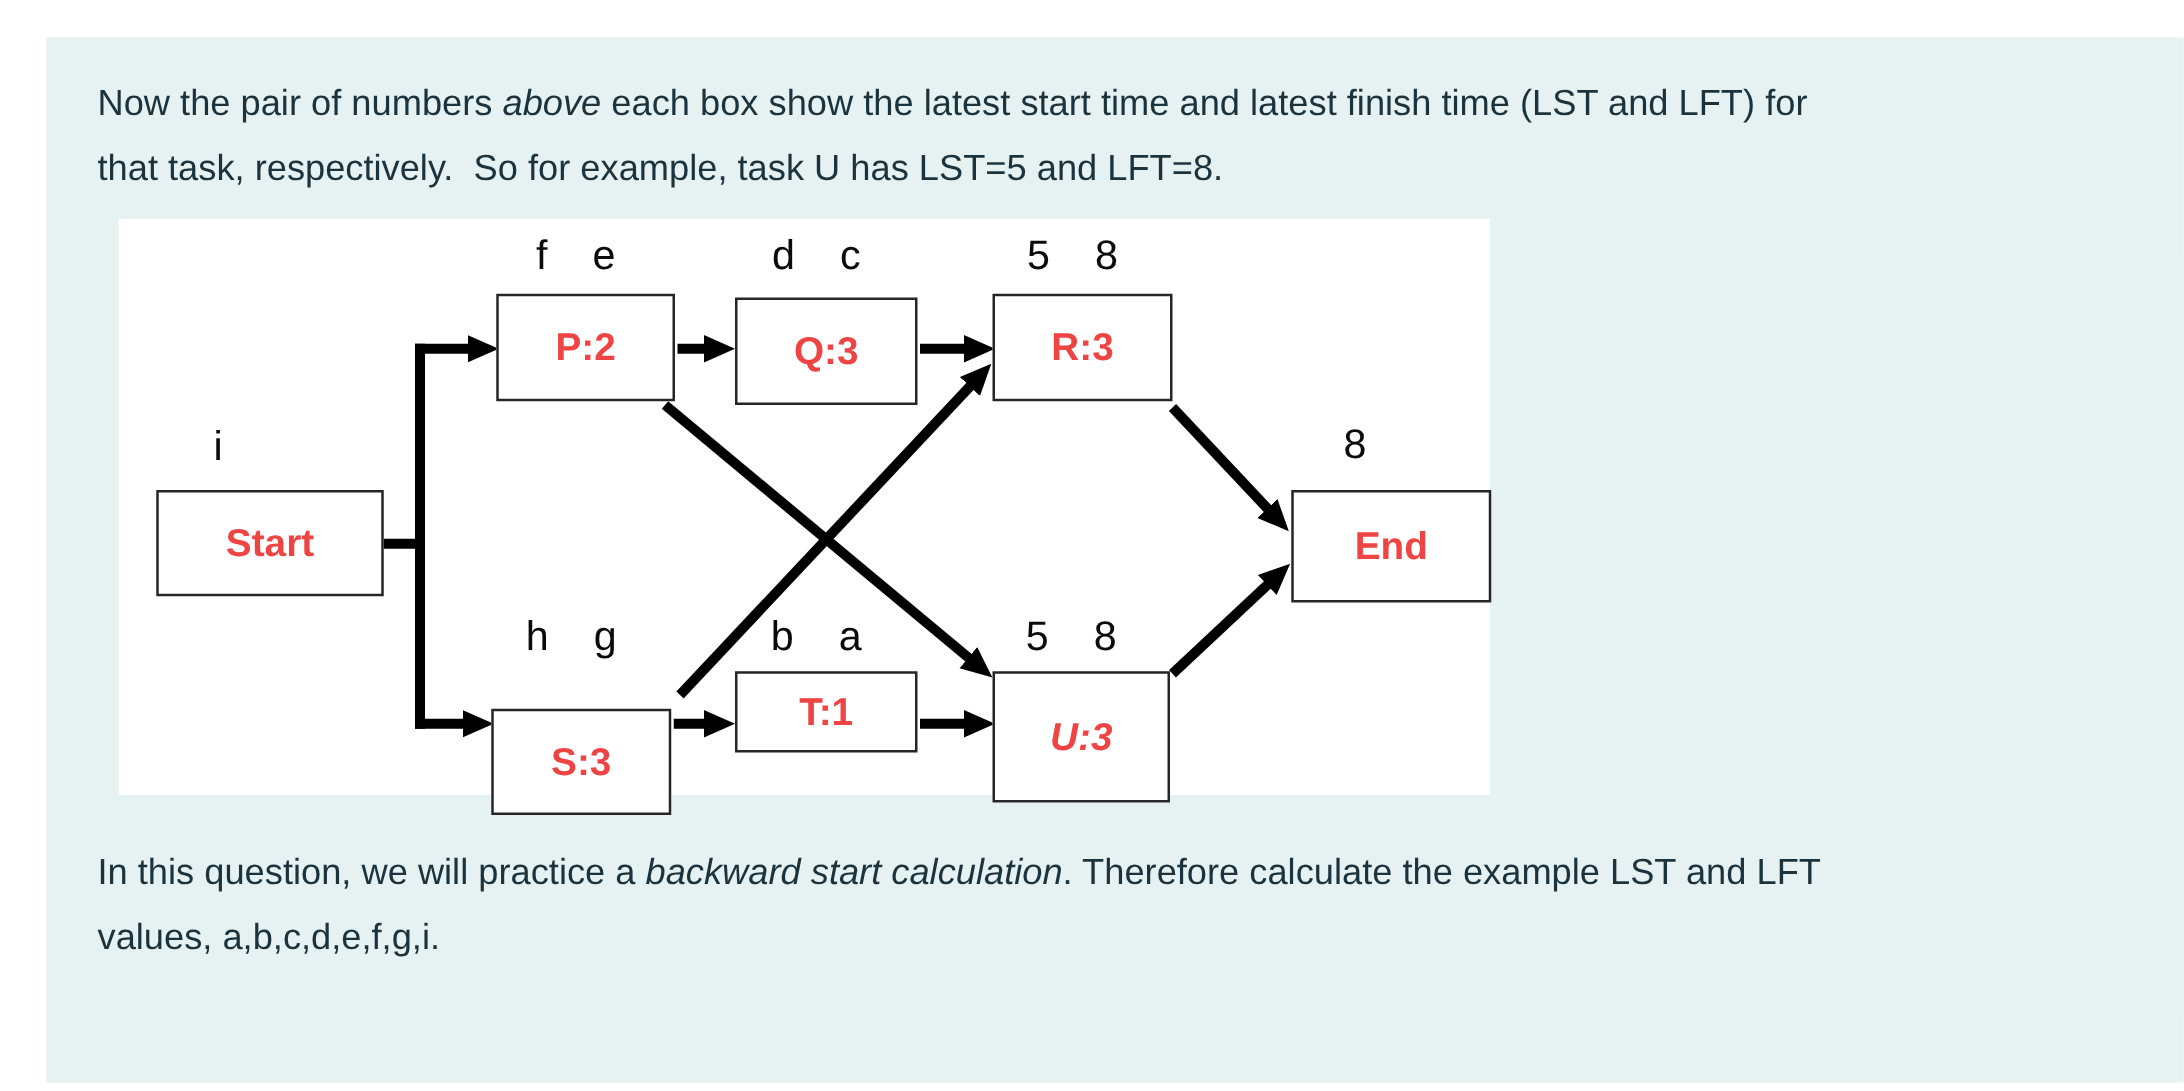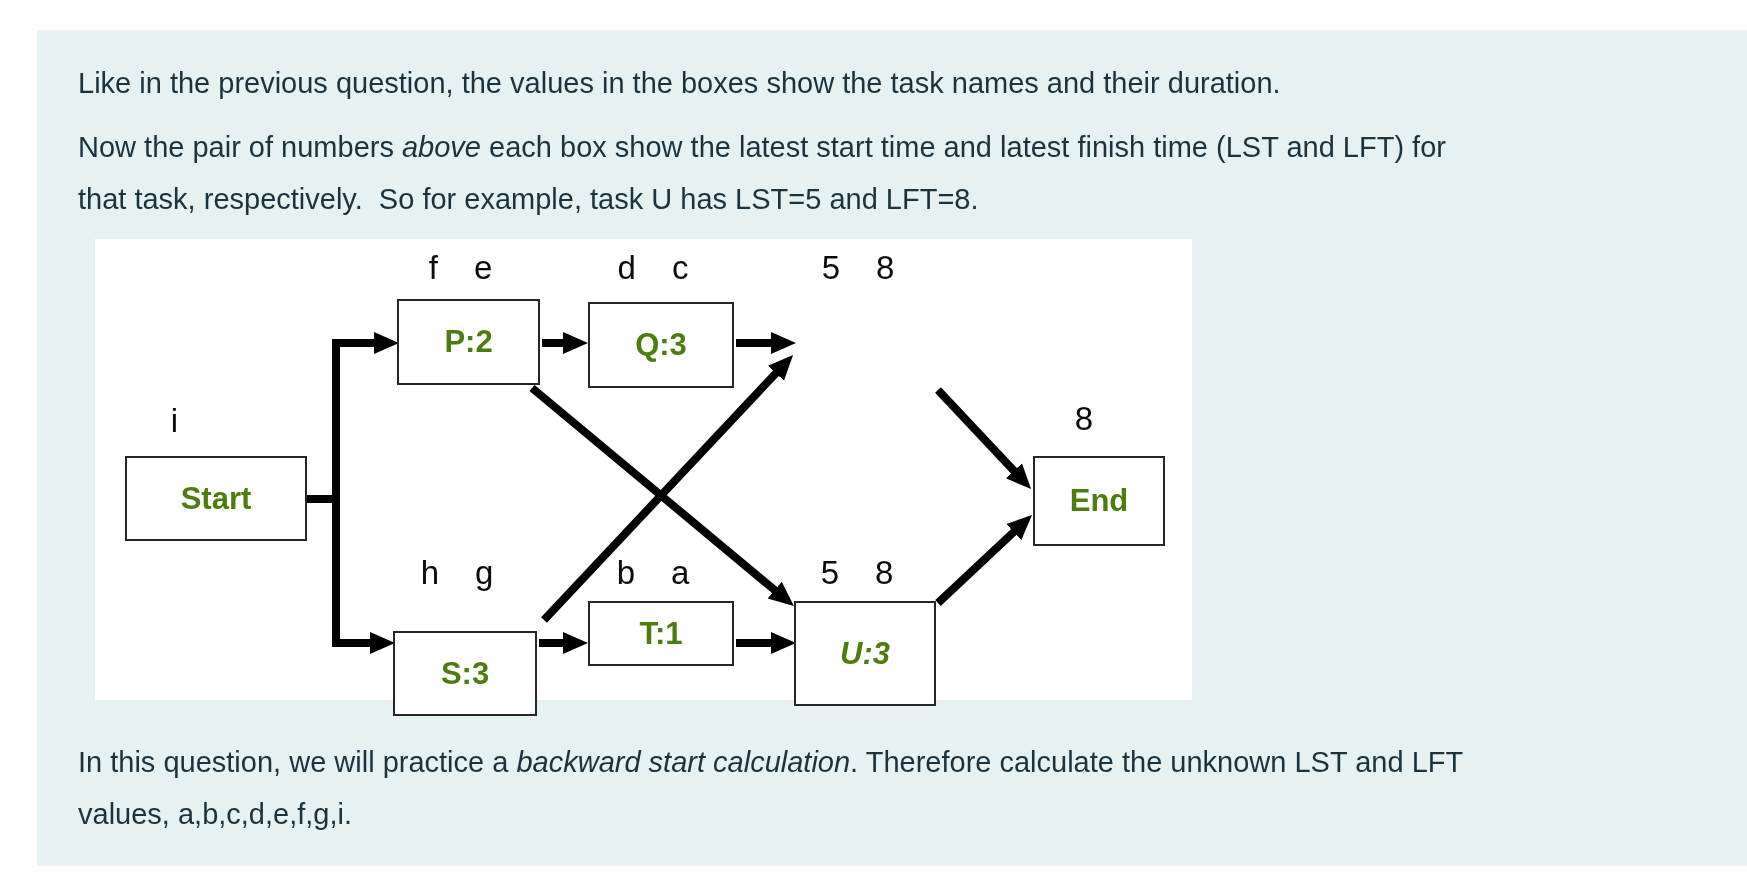--- a/index.html
+++ b/index.html
@@ -19,30 +19,30 @@
   .para em { font-style: italic; }
   
   .diagram {
     position: relative; margin: 14px 0 0 17px;
     width: 1097px; height: 461px; background: #ffffff;
   }
   .diagram svg { position: absolute; left: 0; top: 0; }
   .node {
     position: absolute; background: #ffffff; border: 2.5px solid #262626;
     display: flex; align-items: center; justify-content: center;
-    font-weight: bold; font-size: 31px; color: #4d7c0f; box-sizing: border-box;
+    font-weight: bold; font-size: 31px; color: #ef4444; box-sizing: border-box;
   }
   .n-start { left: 30px;  top: 217px; width: 182px; height: 85px; }
   .n-p     { left: 302px; top: 60px;  width: 143px; height: 86px; }
   .n-q     { left: 493px; top: 63px;  width: 146px; height: 86px; }
   .n-r     { left: 699px; top: 60px;  width: 144px; height: 86px; }
   .n-s     { left: 298px; top: 362px; width: 144px; height: 85px; margin-top: 30px; }
   .n-t     { left: 493px; top: 362px; width: 146px; height: 65px; }
   .n-u     { left: 699px; top: 362px; width: 142px; height: 105px; font-style: italic; }
-  .n-end   { left: 938px; top: 217px; width: 132px; height: 90px; text-align: right; }
+  .n-end   { left: 938px; top: 217px; width: 160px; height: 90px; text-align: right; }
   .pair {
     position: absolute; display: flex; gap: 36px; justify-content: center;
     font-size: 33px; line-height: 34px; color: #0b0b0b;
     transform: translateX(-8px);
   }
   .pair-p   { left: 302px; width: 143px; top: 12px; }
   .pair-q   { left: 493px; width: 146px; top: 12px; }
   .pair-r   { left: 699px; width: 144px; top: 12px; }
   .pair-s   { left: 298px; width: 144px; top: 317px; }
   .pair-t   { left: 493px; width: 146px; top: 317px; }
@@ -53,23 +53,20 @@
   }
   .single-start { left: 30px;  width: 159px; top: 165px; transform: translateX(-30px); }
   .single-end   { left: 938px; width: 146px; top: 163px; transform: translateX(-22px); }
 </style>
 </head>
 <body>
 
 <div class="panel">
   <div class="content">
 
-    <p class="para">
-      <span>Like in the previous question, the values in the boxes show the task names and their duration.</span>
-    </p>
 
     <p class="para">
       <span>Now the pair of numbers </span><em>above</em><span> each box show the latest start time and latest finish time (LST and LFT) for</span><br>
       <span>that task, respectively.&nbsp; So for example, task U has LST=5 and LFT=8.</span>
     </p>
 
     <div class="diagram">
 
       <svg width="1097" height="461" viewBox="0 0 1097 461">
         <defs>
@@ -117,26 +114,27 @@
         <span>a</span>
       </div>
       <div class="pair pair-u">
         <span>5</span>
         <span>8</span>
       </div>
 
       <div class="node n-start">Start</div>
       <div class="node n-p">P:2</div>
       <div class="node n-q">Q:3</div>
+      <div class="node n-r">R:3</div>
       <div class="node n-s">S:3</div>
       <div class="node n-t">T:1</div>
       <div class="node n-u">U:3</div>
       <div class="node n-end">End</div>
 
     </div>
 
     <p class="para" style="margin-top:36px">
-      <span>In this question, we will practice a </span><em>backward start calculation</em><span>. Therefore calculate the unknown LST and LFT</span><br>
+      <span>In this question, we will practice a </span><em>backward start calculation</em><span>. Therefore calculate the example LST and LFT</span><br>
       <span>values, a,b,c,d,e,f,g,i.</span>
     </p>
 
   </div>
 </div>
 
 </body></html>

